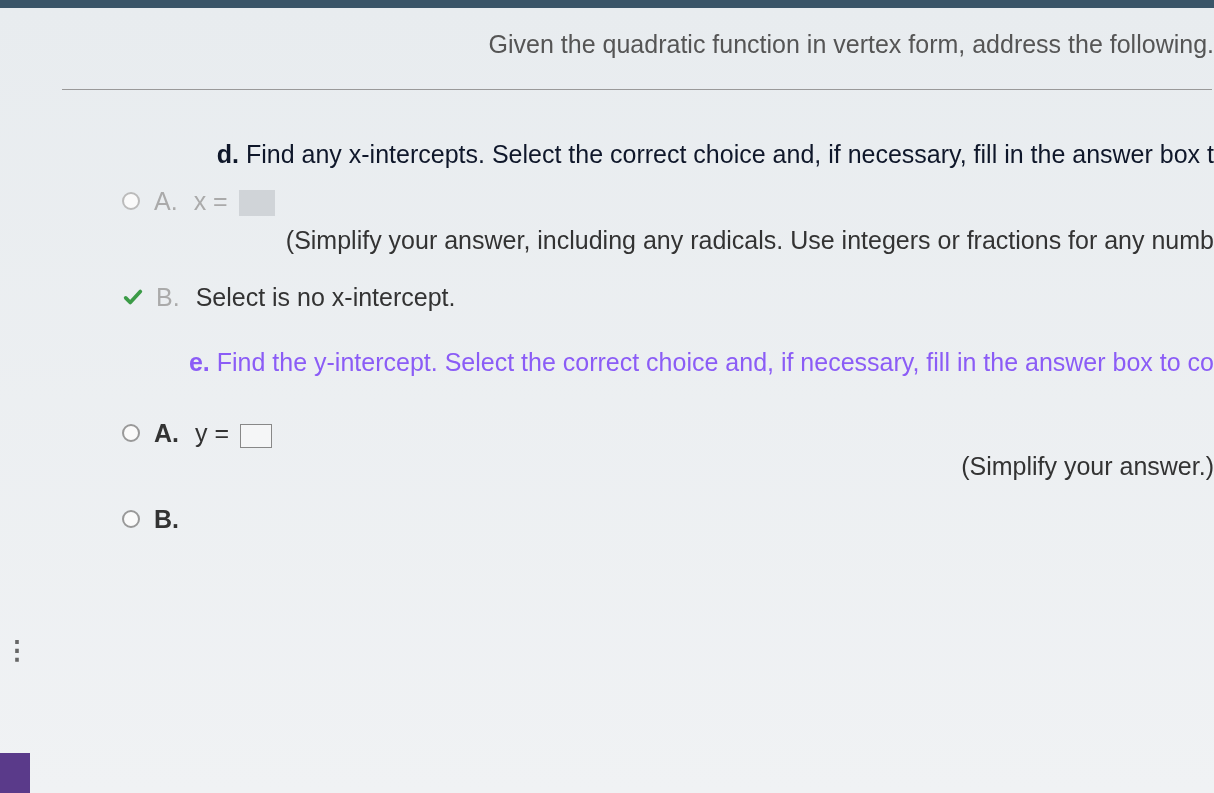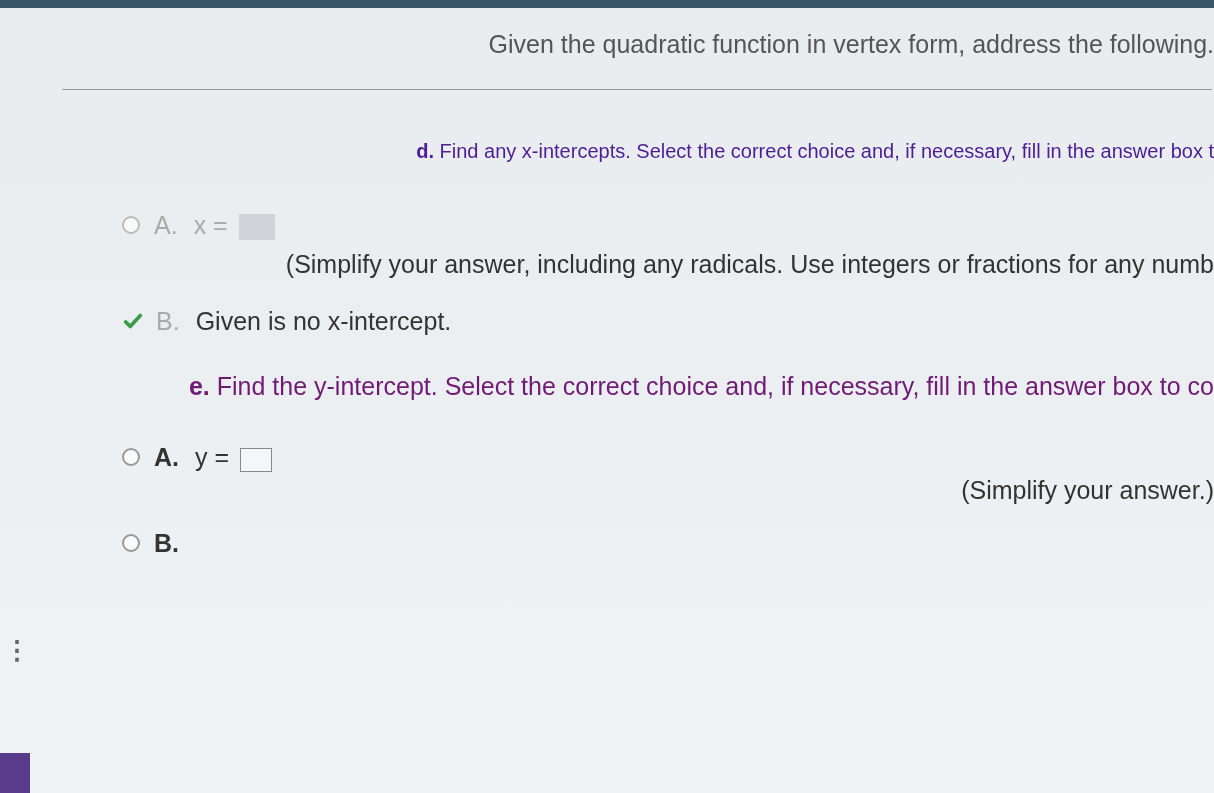--- a/index.html
+++ b/index.html
@@ -38,23 +38,23 @@
       position: relative;
       top: -4px;
     }
     .divider {
       border: none;
       border-top: 1px solid #999;
       margin: 0 0 50px 0;
       width: 1150px;
     }
     .question-d {
-      font-size: 20px;
-      color: #4c1d95;
-      margin-bottom: 48px;
+      font-size: 25px;
+      color: #0f172a;
+      margin-bottom: 18px;
       white-space: nowrap;
     }
     .question-d .bold {
       font-weight: bold;
     }
     .options {
       margin-left: 60px;
     }
     .option-row {
       display: flex;
@@ -125,21 +125,21 @@
       margin-left: 79px;
       margin-top: 8px;
       margin-bottom: 28px;
       white-space: nowrap;
     }
     .option-b-d {
       margin-bottom: 36px;
     }
     .question-e {
       font-size: 25px;
-      color: #701a75;
+      color: #8b5cf6;
       margin-bottom: 42px;
       white-space: nowrap;
     }
     .question-e .bold {
       font-weight: bold;
     }
     .side-tab {
       position: absolute;
       left: 0;
       bottom: 0;
@@ -190,21 +190,21 @@
     </div>
     <div class="hint">(Simplify your answer, including any radicals. Use integers or fractions for any numb</div>
 
     <div class="option-row option-b-d">
       <div class="checkmark">
         <svg viewBox="0 0 24 24" fill="none" stroke="#3b9b47" stroke-width="4" stroke-linecap="round" stroke-linejoin="round">
           <polyline points="4,13 9,18 20,6"></polyline>
         </svg>
       </div>
       <span class="option-label faded">B.</span>
-      <span class="option-text">Given is no x-intercept.</span>
+      <span class="option-text">Select is no x-intercept.</span>
     </div>
   </div>
 
   <div class="question-e">
     <span class="bold">e.</span>
     <span>Find the y-intercept. Select the correct choice and, if necessary, fill in the answer box to co</span>
   </div>
 
   <div class="options">
     <div class="option-row opt-e-a">

